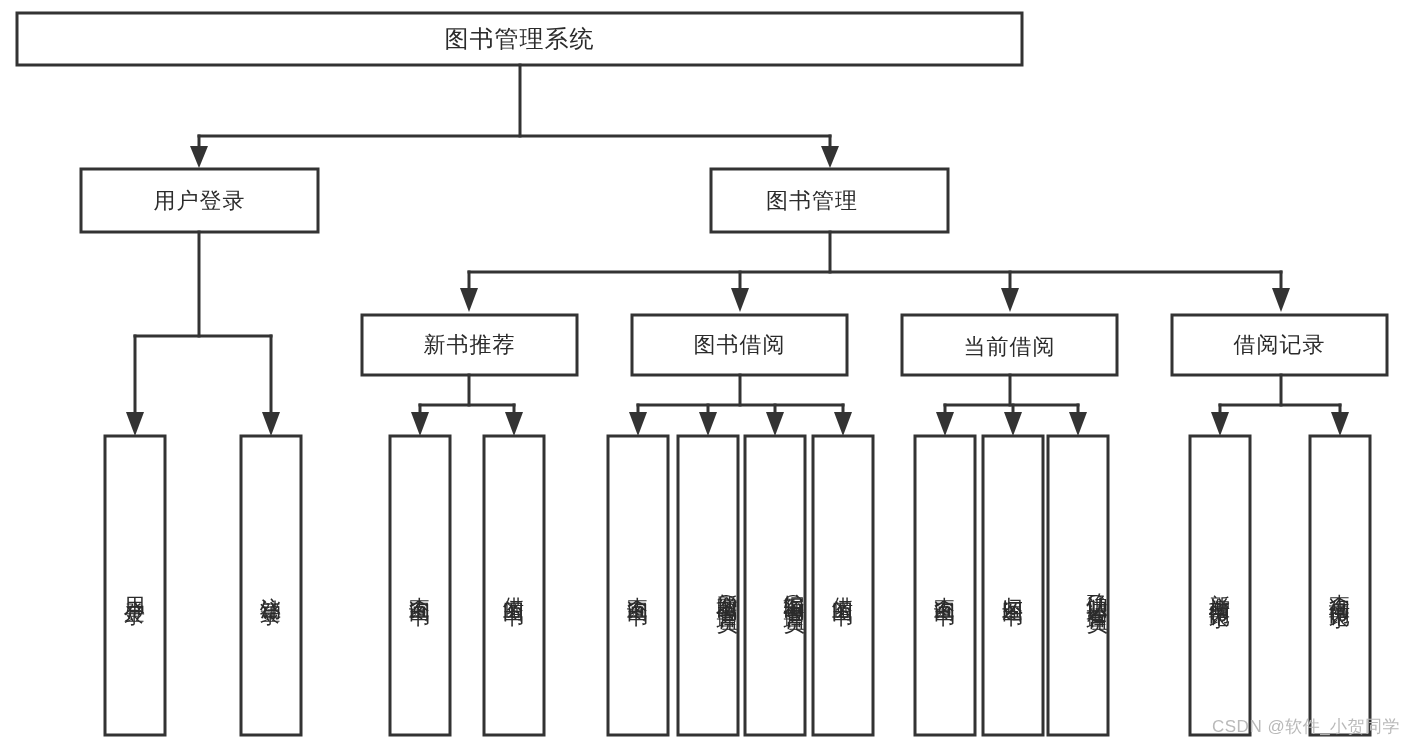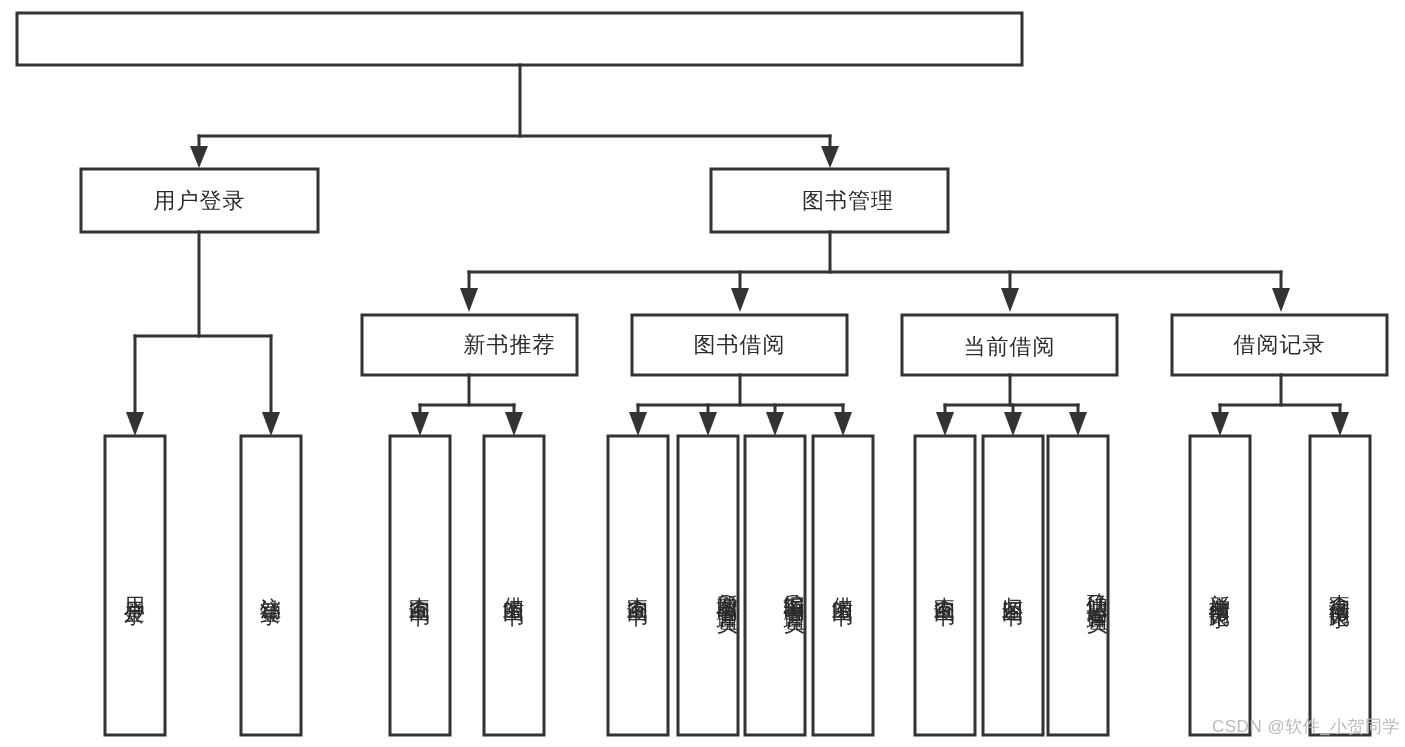--- a/index.html
+++ b/index.html
@@ -169,25 +169,26 @@
     <rect class="node-box" x="678" y="436" width="60" height="299"></rect>
     <rect class="node-box" x="745" y="436" width="60" height="299"></rect>
     <rect class="node-box" x="813" y="436" width="60" height="299"></rect>
     <rect class="node-box" x="915" y="436" width="60" height="299"></rect>
     <rect class="node-box" x="983" y="436" width="60" height="299"></rect>
     <rect class="node-box" x="1048" y="436" width="60" height="299"></rect>
     <rect class="node-box" x="1190" y="436" width="60" height="299"></rect>
     <rect class="node-box" x="1310" y="436" width="60" height="299"></rect>
   </svg>
 
+  <div class="node-label-h" style="left:17px; top:13px; width:1005px; height:52px; font-size:24px;">图书管理系统</div>
 
   <div class="node-label-h" style="left:81px; top:169px; width:237px; height:63px;">用户登录</div>
-  <div class="node-label-h" style="left:744px; top:169px; width:208px; height:63px;">图书管理</div>
-
-  <div class="node-label-h" style="left:362px; top:315px; width:215px; height:60px;padding-left:40px;">新书推荐</div>
+  <div class="node-label-h" style="left:708px; top:169px; width:208px; height:63px;">图书管理</div>
+
+  <div class="node-label-h" style="left:362px; top:315px; width:215px; height:60px;">新书推荐</div>
   <div class="node-label-h" style="left:632px; top:315px; width:215px; height:60px;text-align:center;">图书借阅</div>
   <div class="node-label-h" style="left:902px; top:315px; width:215px; height:64px;">当前借阅</div>
   <div class="node-label-h" style="left:1172px; top:315px; width:215px; height:60px;font-family:Liberation Mono, monospace;">借阅记录</div>
 
   <div class="node-label-v" style="left:105px; top:436px; width:60px; height:299px;">用户登录</div>
   <div class="node-label-v" style="left:241px; top:436px; width:60px; height:299px;">注销登录</div>
   <div class="node-label-v" style="left:390px; top:436px; width:60px; height:299px;">查询图书</div>
   <div class="node-label-v" style="left:484px; top:436px; width:60px; height:299px;">借阅图书</div>
   <div class="node-label-v" style="left:608px; top:436px; width:60px; height:299px;">查询图书</div>
   <div class="node-label-v" style="left:678px; top:436px; width:60px; height:299px; align-items:flex-start; padding-top:8px; box-sizing:border-box;">新增图书（管理员）</div>

